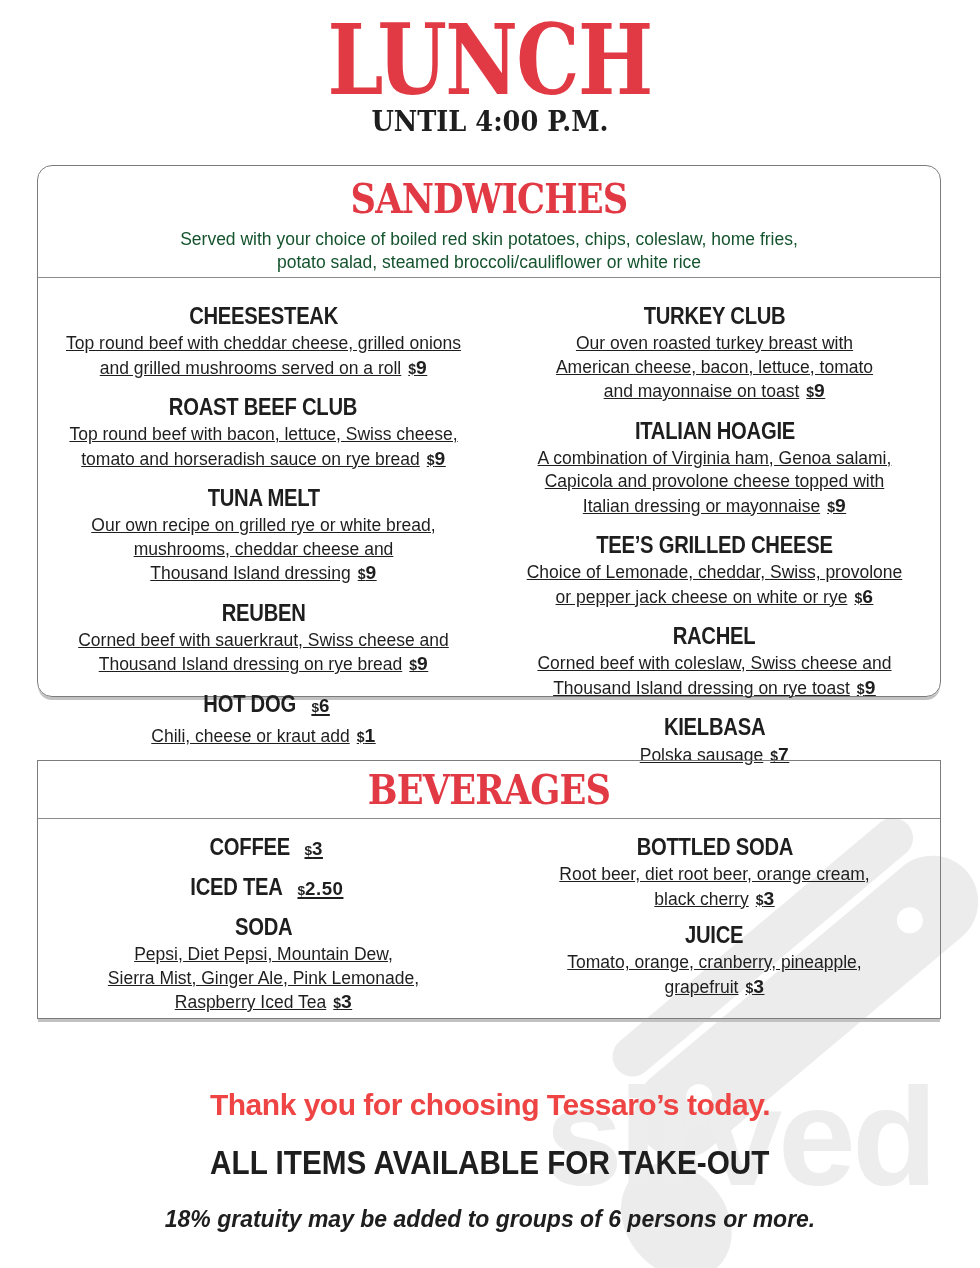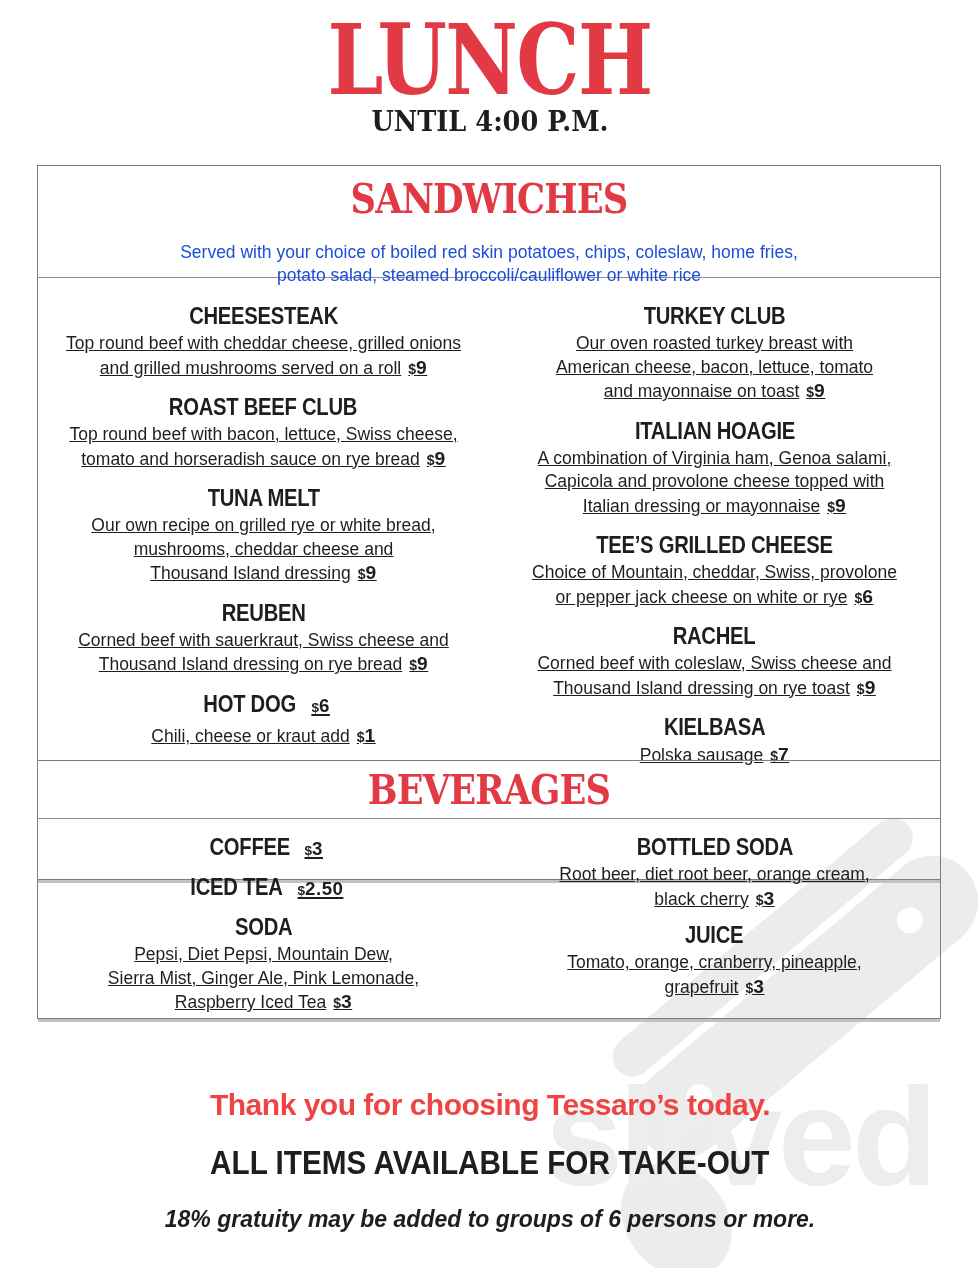--- a/index.html
+++ b/index.html
@@ -27,32 +27,32 @@
   .sub-title{
     margin:0;font-family:"DejaVu Serif","Liberation Serif",serif;font-weight:bold;
     font-size:27px;line-height:1.1;color:#1e1e1e;
     display:block;transform:scaleX(0.95);margin-top:-2px;
   }
   .menu-box{
     position:absolute;left:37px;width:904px;background:transparent;
     border:1px solid #7c7c7c;box-shadow:0 4px 0 -1px #c2c2c2;
     box-sizing:border-box;
   }
-  .box-sandwiches{top:165px;height:715px;}
+  .box-sandwiches{top:165px;height:532px;border-radius:15px;}
   .box-beverages{top:760px;height:259px;}
   .box-header{border-bottom:1px solid #8c8c8c;text-align:center;box-sizing:border-box;}
   .box-sandwiches .box-header{height:112px;padding-top:10px;}
   .box-beverages .box-header{height:58px;padding-top:6px;}
   .box-heading{
     margin:0;font-family:"DejaVu Serif","Liberation Serif",serif;font-weight:bold;
     font-size:41px;line-height:46px;color:#e23a44;letter-spacing:-1px;
     display:inline-block;transform:scaleX(0.86);
   }
   .box-note{
-    font-size:17.5px;line-height:23px;white-space:pre-line;color:#1d4ed8;margin-top:19px;
+    font-size:17.5px;line-height:23px;white-space:pre-line;color:#14532d;margin-top:6px;
   }
   .box-body{display:flex;flex-direction:row;text-decoration:underline;}
   .col{width:50%;box-sizing:border-box;text-align:center;}
   .box-sandwiches .col{padding-top:25px;}
   .box-beverages .col{padding-top:15px;}
   .item{margin-bottom:13px;}
   .box-beverages .item{margin-bottom:10px;}
   .item-name{font-size:23px;line-height:26px;font-weight:bold;margin-bottom:3px;white-space:nowrap;}
   .item-name .nm{display:inline-block;transform:scaleX(0.88);letter-spacing:-0.3px;}
   .item-desc{font-size:17.5px;line-height:23.5px;}
@@ -152,21 +152,21 @@
 
         <div class="item">
           <div class="item-name"><span class="nm">ITALIAN HOAGIE</span></div>
           <div class="item-desc"><span class="d">A combination of Virginia ham, Genoa salami,
 Capicola and provolone cheese topped with
 Italian dressing or mayonnaise</span><span class="price"><span class="cur">$</span><span class="amt">9</span></span></div>
         </div>
 
         <div class="item">
           <div class="item-name"><span class="nm">TEE’S GRILLED CHEESE</span></div>
-          <div class="item-desc"><span class="d">Choice of Mountain, cheddar, Swiss, provolone
+          <div class="item-desc"><span class="d">Choice of Lemonade, cheddar, Swiss, provolone
 or pepper jack cheese on white or rye</span><span class="price"><span class="cur">$</span><span class="amt">6</span></span></div>
         </div>
 
         <div class="item">
           <div class="item-name"><span class="nm">RACHEL</span></div>
           <div class="item-desc"><span class="d">Corned beef with coleslaw, Swiss cheese and
 Thousand Island dressing on rye toast</span><span class="price"><span class="cur">$</span><span class="amt">9</span></span></div>
         </div>
 
         <div class="item">

